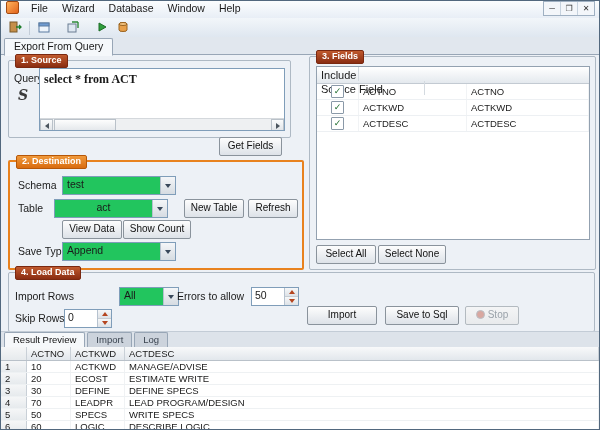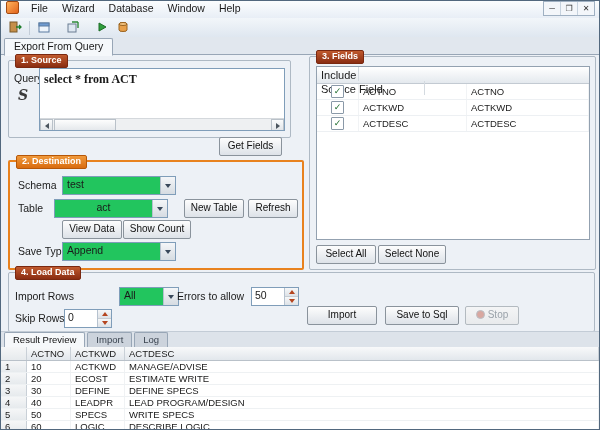--- a/index.html
+++ b/index.html
@@ -304,21 +304,21 @@
       <div class="pc3">ESTIMATE WRITE</div>
     </div>
     <div class="prow">
       <div class="pc0">3</div>
       <div class="pc1">30</div>
       <div class="pc2">DEFINE</div>
       <div class="pc3">DEFINE SPECS</div>
     </div>
     <div class="prow">
       <div class="pc0">4</div>
-      <div class="pc1">40</div>
+      <div class="pc1">70</div>
       <div class="pc2">LEADPR</div>
       <div class="pc3">LEAD PROGRAM/DESIGN</div>
     </div>
     <div class="prow">
       <div class="pc0">5</div>
       <div class="pc1">50</div>
       <div class="pc2">SPECS</div>
       <div class="pc3">WRITE SPECS</div>
     </div>
     <div class="prow">

